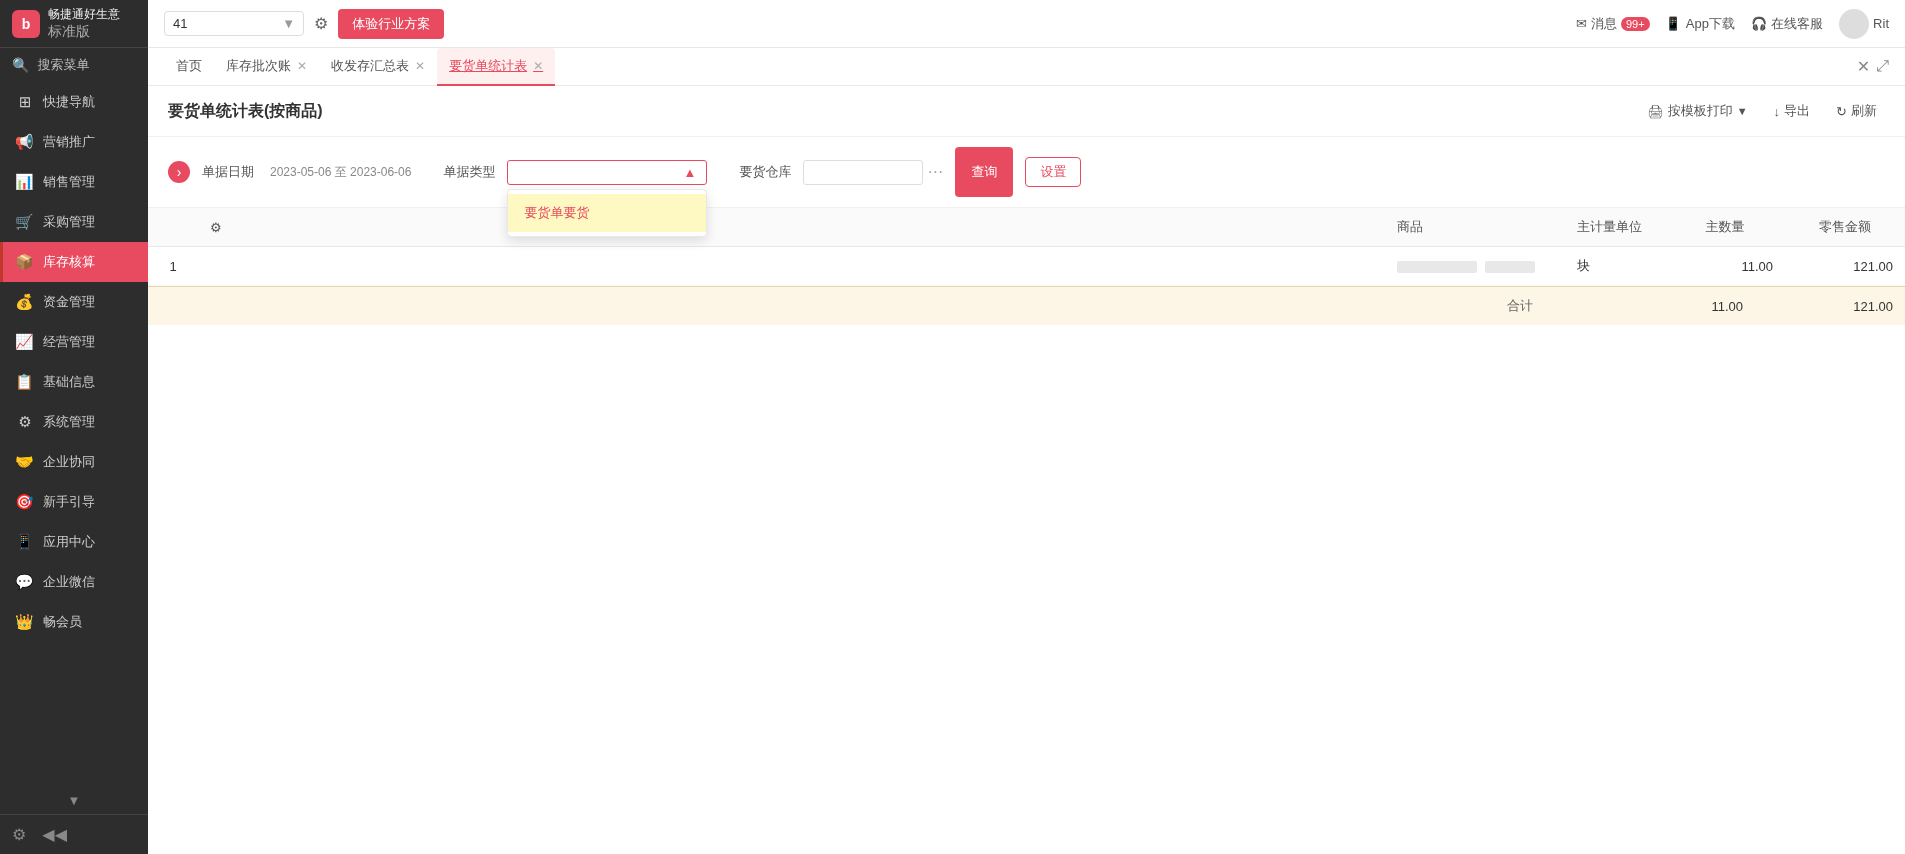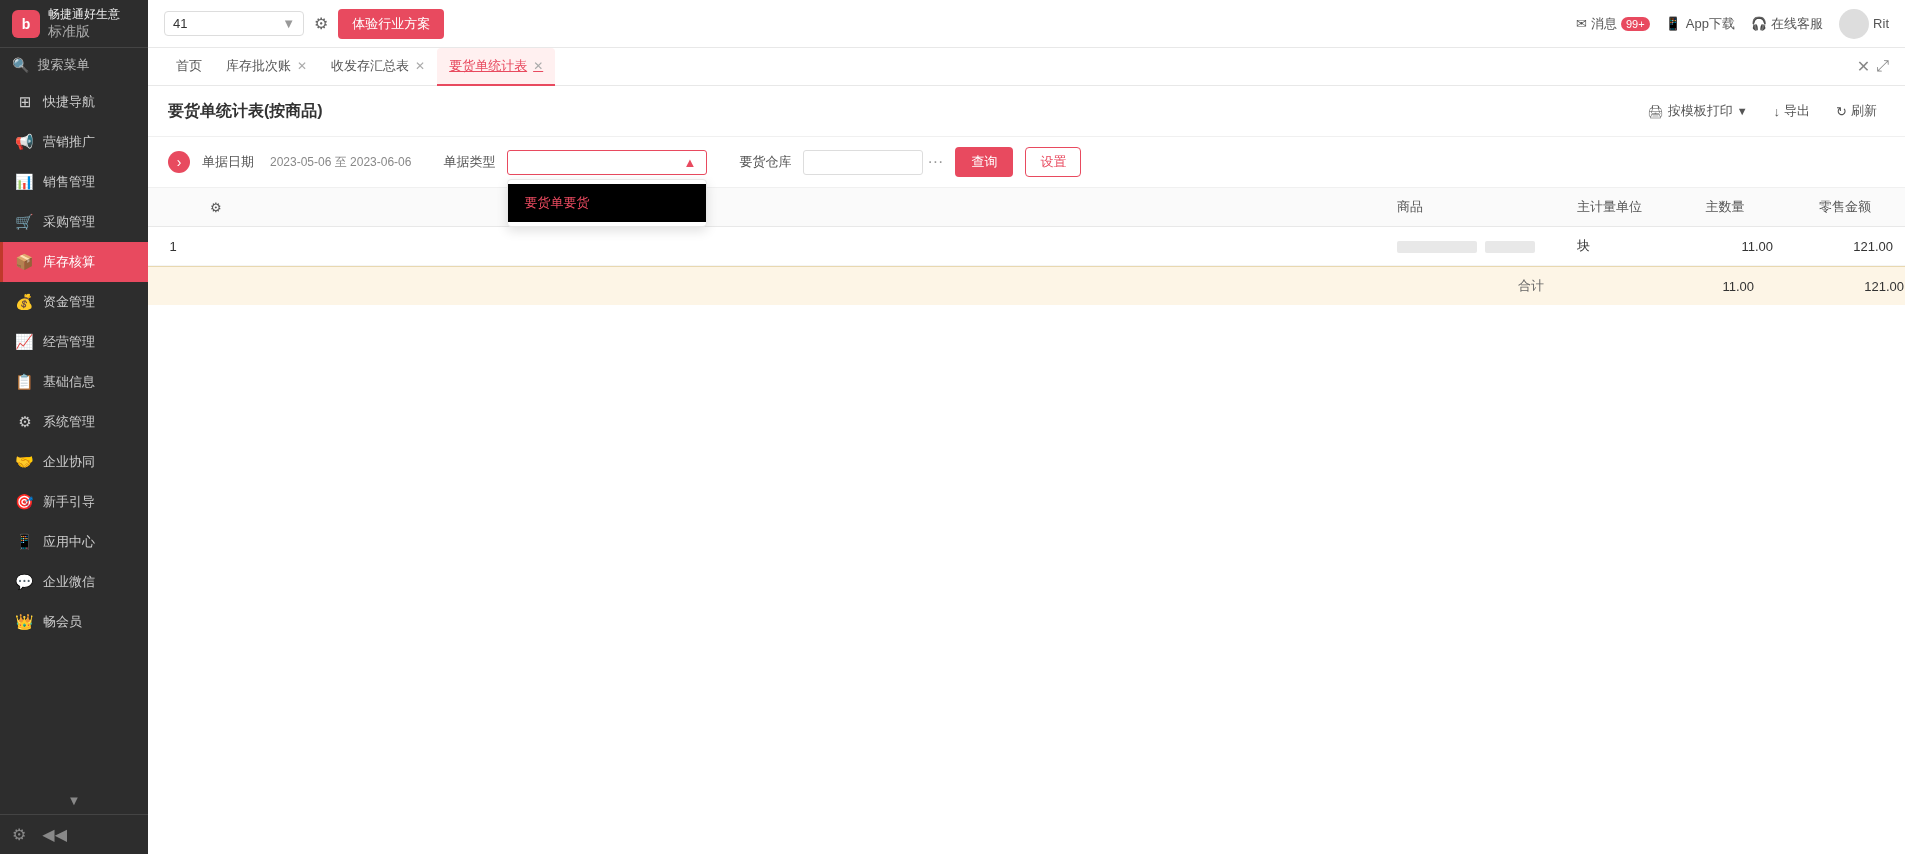--- a/index.html
+++ b/index.html
@@ -264,21 +264,21 @@
       display: flex;
       align-items: center;
       gap: 4px;
     }
     .filter-more-btn { color: #999; cursor: pointer; font-size: 16px; }
     .query-btn {
       background: #e84a5f;
       color: #fff;
       border: none;
       border-radius: 4px;
-      padding: 6px 16px;
+      padding: 16px 16px;
       cursor: pointer;
       font-size: 13px;
     }
     .setting-btn {
       border: 1px solid #e84a5f;
       color: #e84a5f;
       background: #fff;
       border-radius: 4px;
       padding: 5px 14px;
       cursor: pointer;
@@ -314,21 +314,21 @@
 
     .product-placeholder { display: inline-block; width: 80px; height: 12px; background: #e8e8e8; border-radius: 2px; vertical-align: middle; }
     .product-placeholder2 { display: inline-block; width: 50px; height: 12px; background: #e8e8e8; border-radius: 2px; vertical-align: middle; margin-left: 4px; }
 
     
     .table-footer {
       background: #fdf5e6;
       border-top: 1px solid #e8d8b0;
       display: flex;
       align-items: center;
-      padding: 10px 1px;
+      padding: 10px 12px;
       font-size: 13px;
       color: #333;
       gap: 30px;
       position: sticky;
       bottom: 0;
     }
     .footer-label { color: #666; }
     .footer-qty { min-width: 120px; text-align: right; }
     .footer-amount { min-width: 120px; text-align: right; }
 
@@ -347,21 +347,21 @@
       z-index: 1000;
       min-width: 200px;
       padding: 4px 0;
     }
     .dropdown-popup-item {
       padding: 10px 16px;
       cursor: pointer;
       font-size: 13px;
       color: #333;
     }
-    .dropdown-popup-item.selected { background: #000000; color: #e84a5f; font-weight: 500; }
+    .dropdown-popup-item.selected { background: #fef9c3; color: #e84a5f; font-weight: 500; }
 
     
     td.right { text-align: right; }
   </style>
 </head>
 <body>
 
 <div class="sidebar">
   <div class="sidebar-logo">
     <div class="sidebar-logo-icon">b</div>

